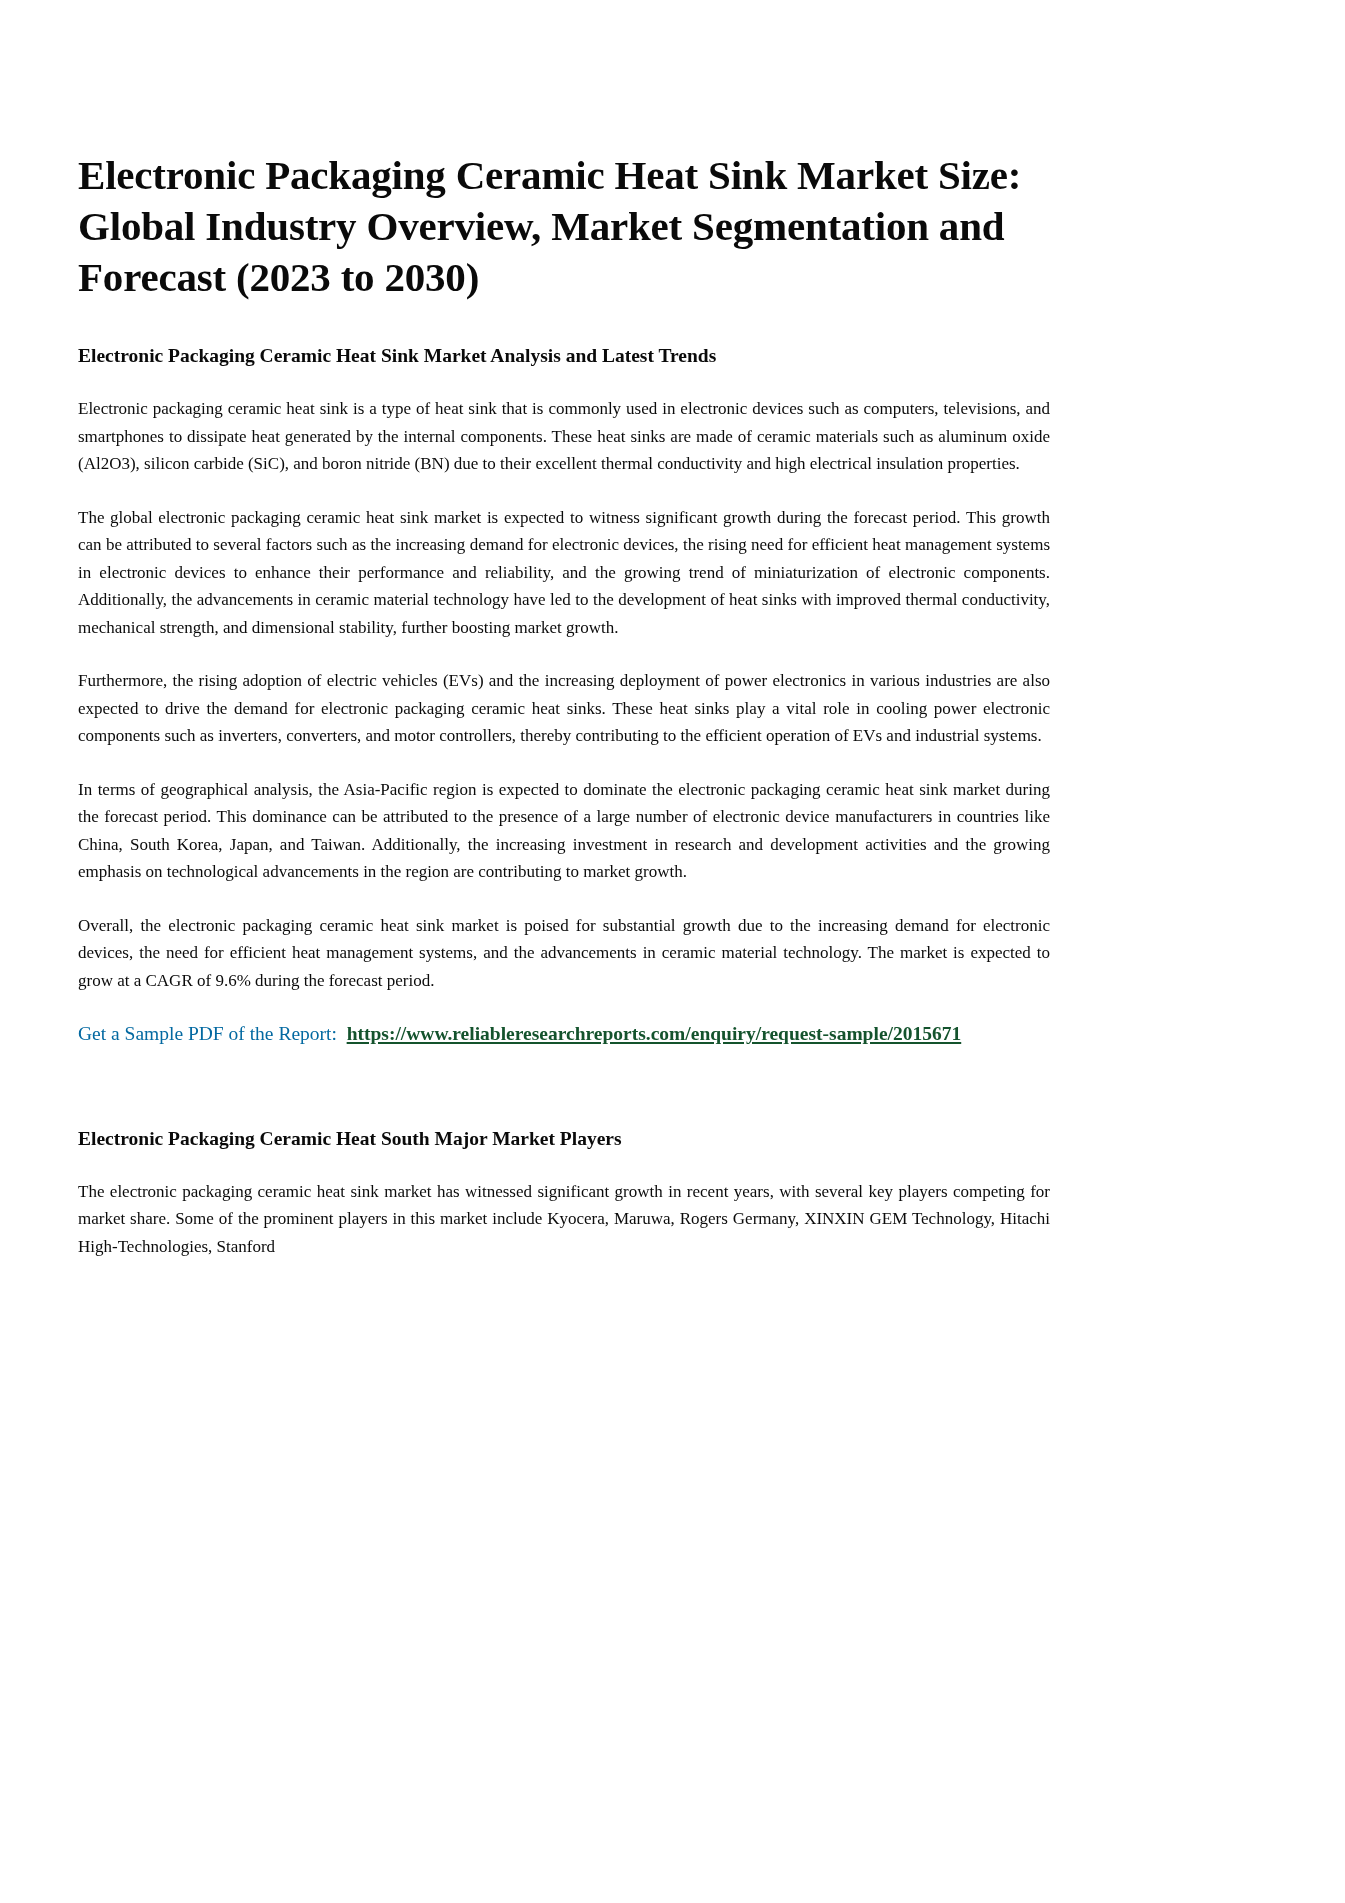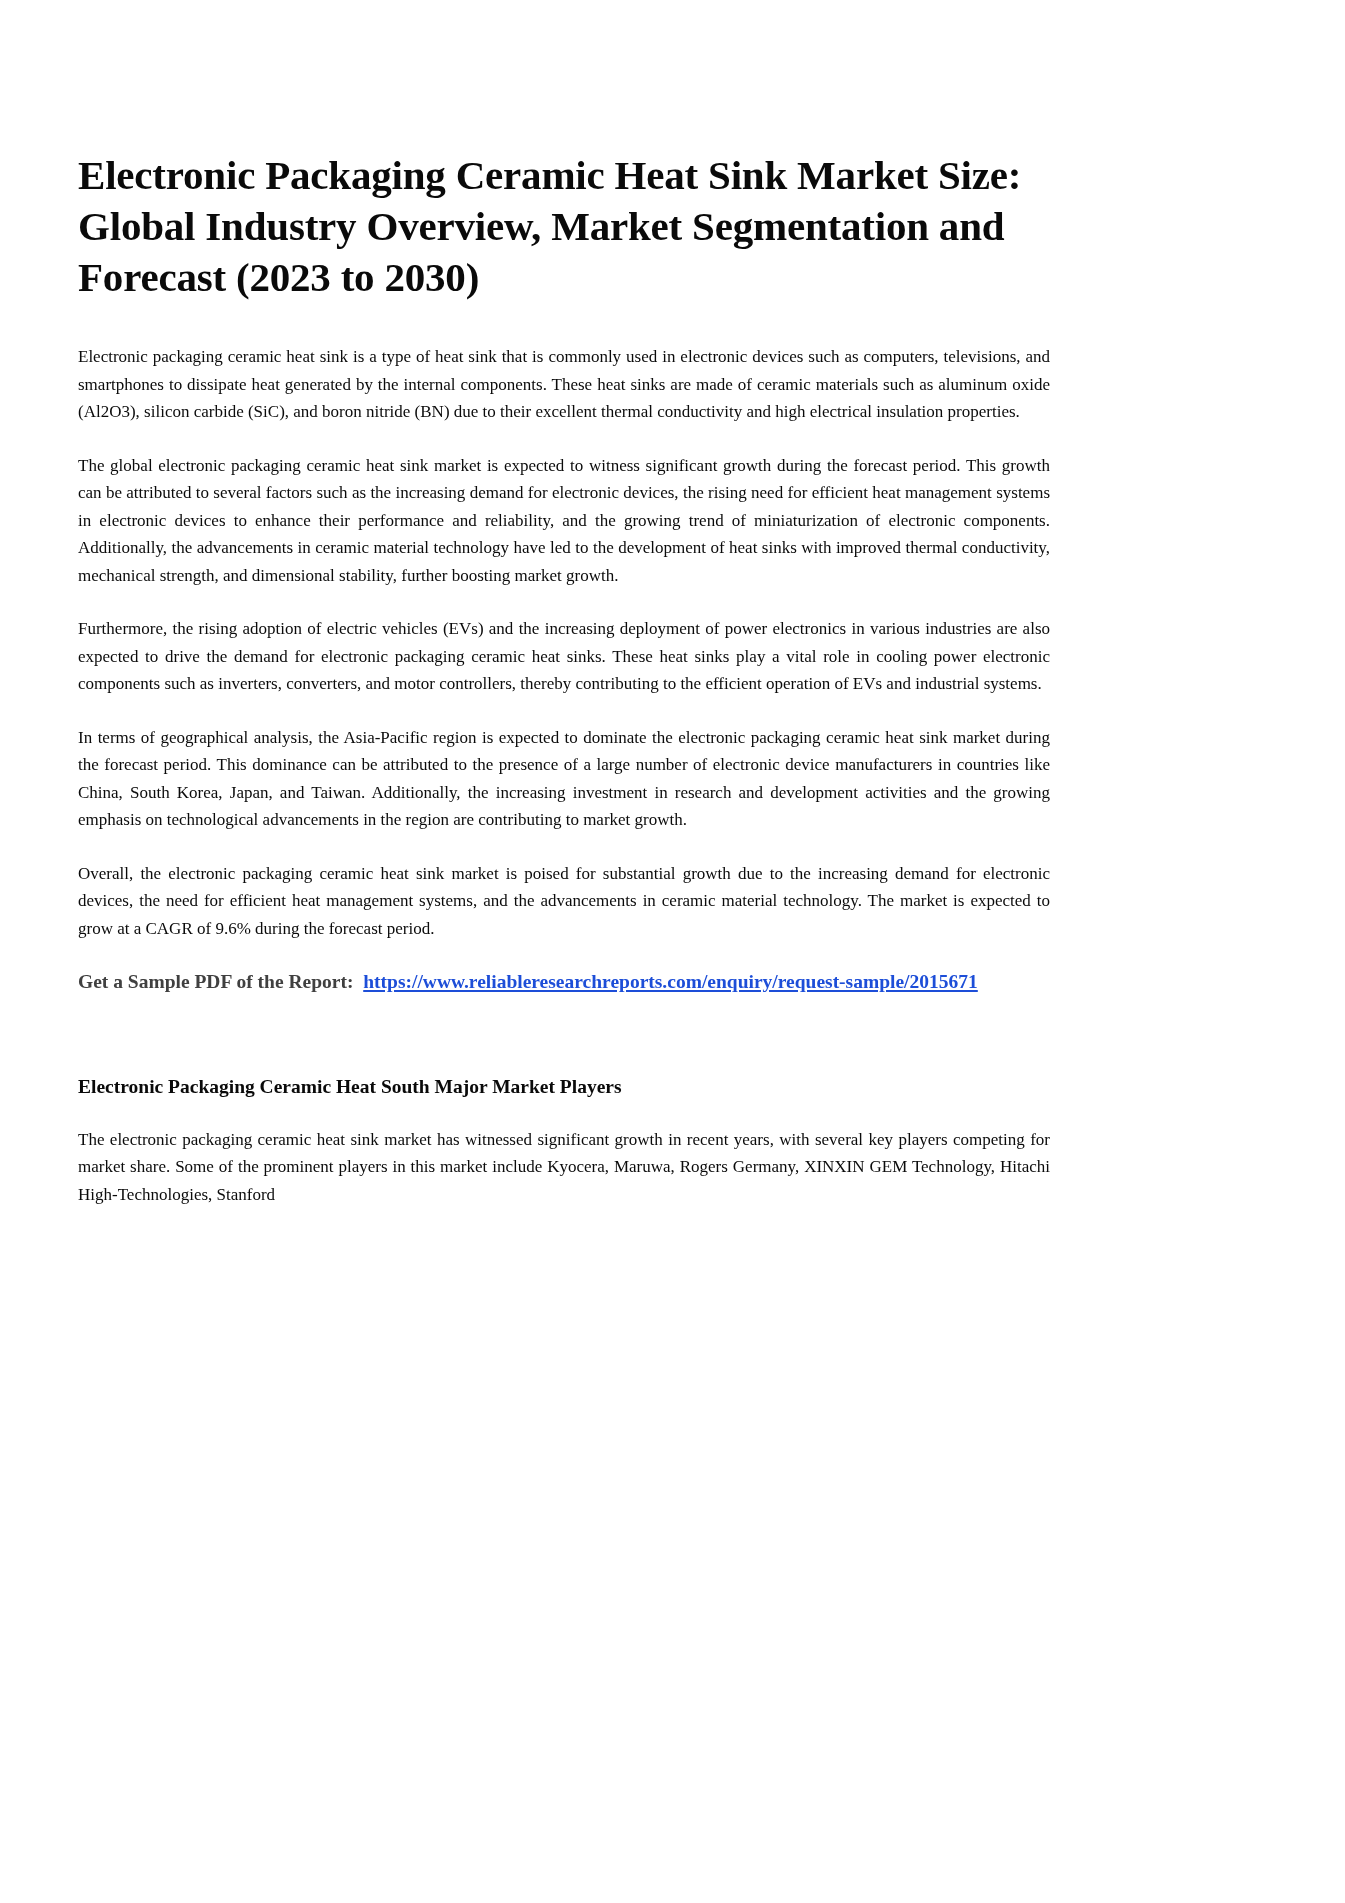--- a/index.html
+++ b/index.html
@@ -57,43 +57,44 @@
     margin-bottom: 0;
   }
   .link-block {
     font-family: "Liberation Serif", "DejaVu Serif", serif;
     font-size: 19.5px;
     line-height: 27.5px;
     margin: 0 0 26px 0;
     text-align: left;
   }
   .link-label {
-    font-weight: bold;
-    color: #404040;
+    font-weight: normal;
+    color: #0369a1;
   }
   .report-link {
     font-weight: bold;
-    color: #1d4ed8;
+    color: #14532d;
     text-decoration: underline;
     text-decoration-thickness: 1.5px;
     text-underline-offset: 1.5px;
     word-break: break-all;
     cursor: pointer;
   }
   .spacer-lg {
     height: 52px;
   }
 </style>
 </head>
 <body>
 
 <div class="page">
 
   <h1 class="doc-title">Electronic Packaging Ceramic Heat Sink Market Size: Global Industry Overview, Market Segmentation and Forecast (2023 to 2030)</h1>
 
+  <h2 class="section-heading">Electronic Packaging Ceramic Heat Sink Market Analysis and Latest Trends</h2>
 
   <p class="body-para">Electronic packaging ceramic heat sink is a type of heat sink that is commonly used in electronic devices such as computers, televisions, and smartphones to dissipate heat generated by the internal components. These heat sinks are made of ceramic materials such as aluminum oxide (Al2O3), silicon carbide (SiC), and boron nitride (BN) due to their excellent thermal conductivity and high electrical insulation properties.</p>
 
   <p class="body-para">The global electronic packaging ceramic heat sink market is expected to witness significant growth during the forecast period. This growth can be attributed to several factors such as the increasing demand for electronic devices, the rising need for efficient heat management systems in electronic devices to enhance their performance and reliability, and the growing trend of miniaturization of electronic components. Additionally, the advancements in ceramic material technology have led to the development of heat sinks with improved thermal conductivity, mechanical strength, and dimensional stability, further boosting market growth.</p>
 
   <p class="body-para">Furthermore, the rising adoption of electric vehicles (EVs) and the increasing deployment of power electronics in various industries are also expected to drive the demand for electronic packaging ceramic heat sinks. These heat sinks play a vital role in cooling power electronic components such as inverters, converters, and motor controllers, thereby contributing to the efficient operation of EVs and industrial systems.</p>
 
   <p class="body-para">In terms of geographical analysis, the Asia-Pacific region is expected to dominate the electronic packaging ceramic heat sink market during the forecast period. This dominance can be attributed to the presence of a large number of electronic device manufacturers in countries like China, South Korea, Japan, and Taiwan. Additionally, the increasing investment in research and development activities and the growing emphasis on technological advancements in the region are contributing to market growth.</p>
 
   <p class="body-para">Overall, the electronic packaging ceramic heat sink market is poised for substantial growth due to the increasing demand for electronic devices, the need for efficient heat management systems, and the advancements in ceramic material technology. The market is expected to grow at a CAGR of 9.6% during the forecast period.</p>

